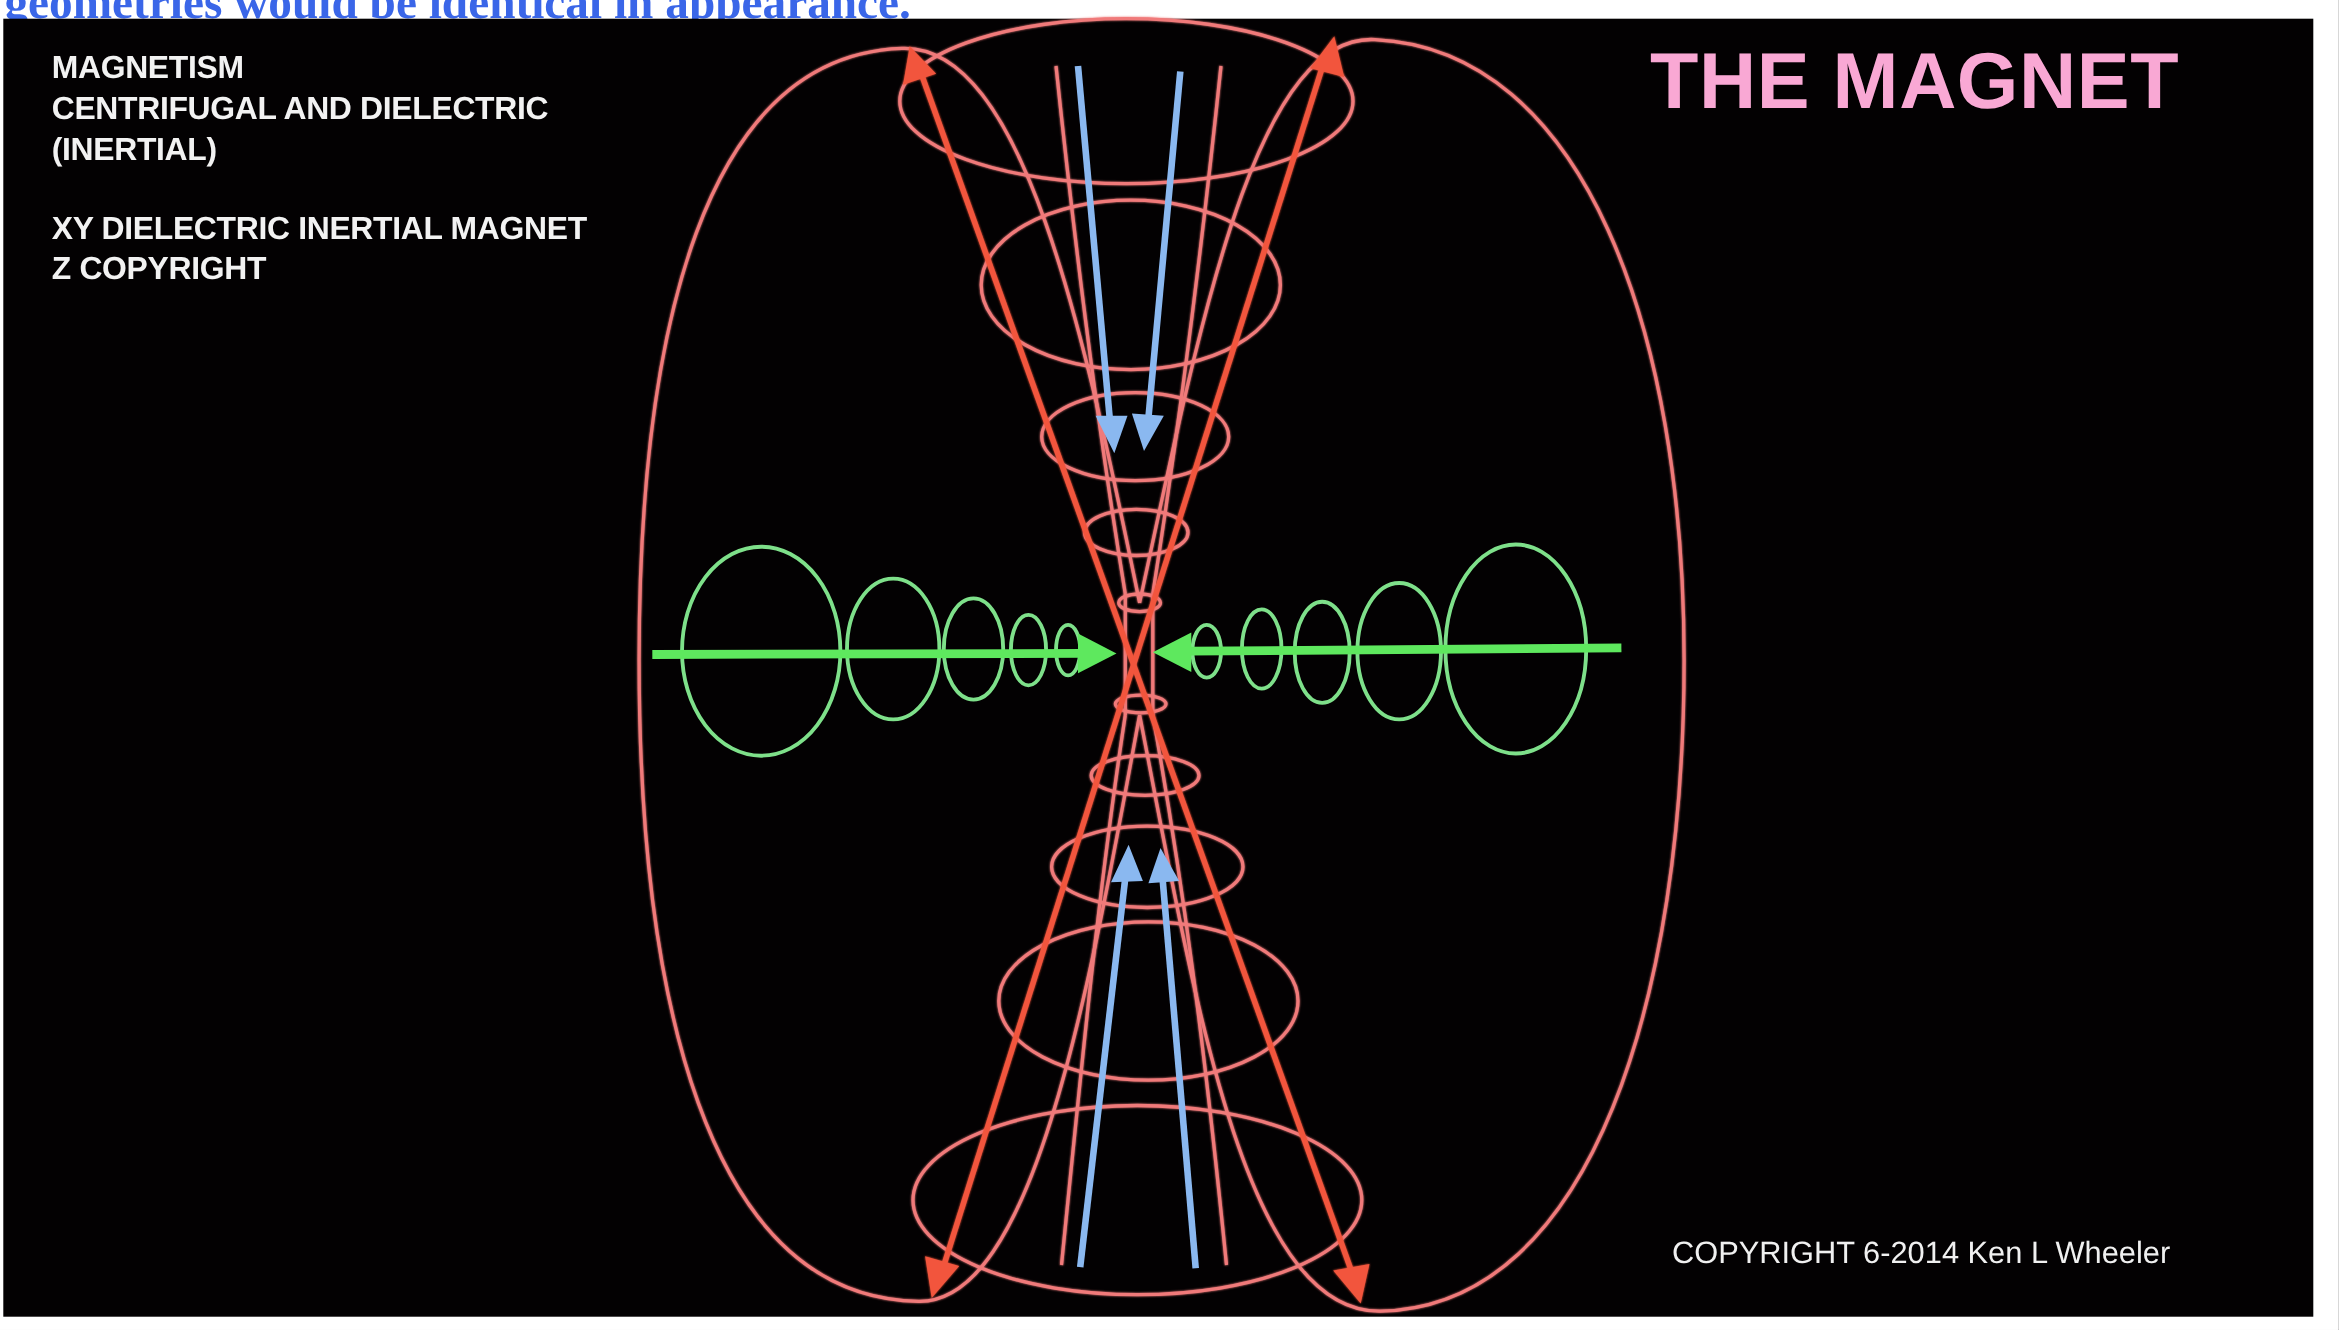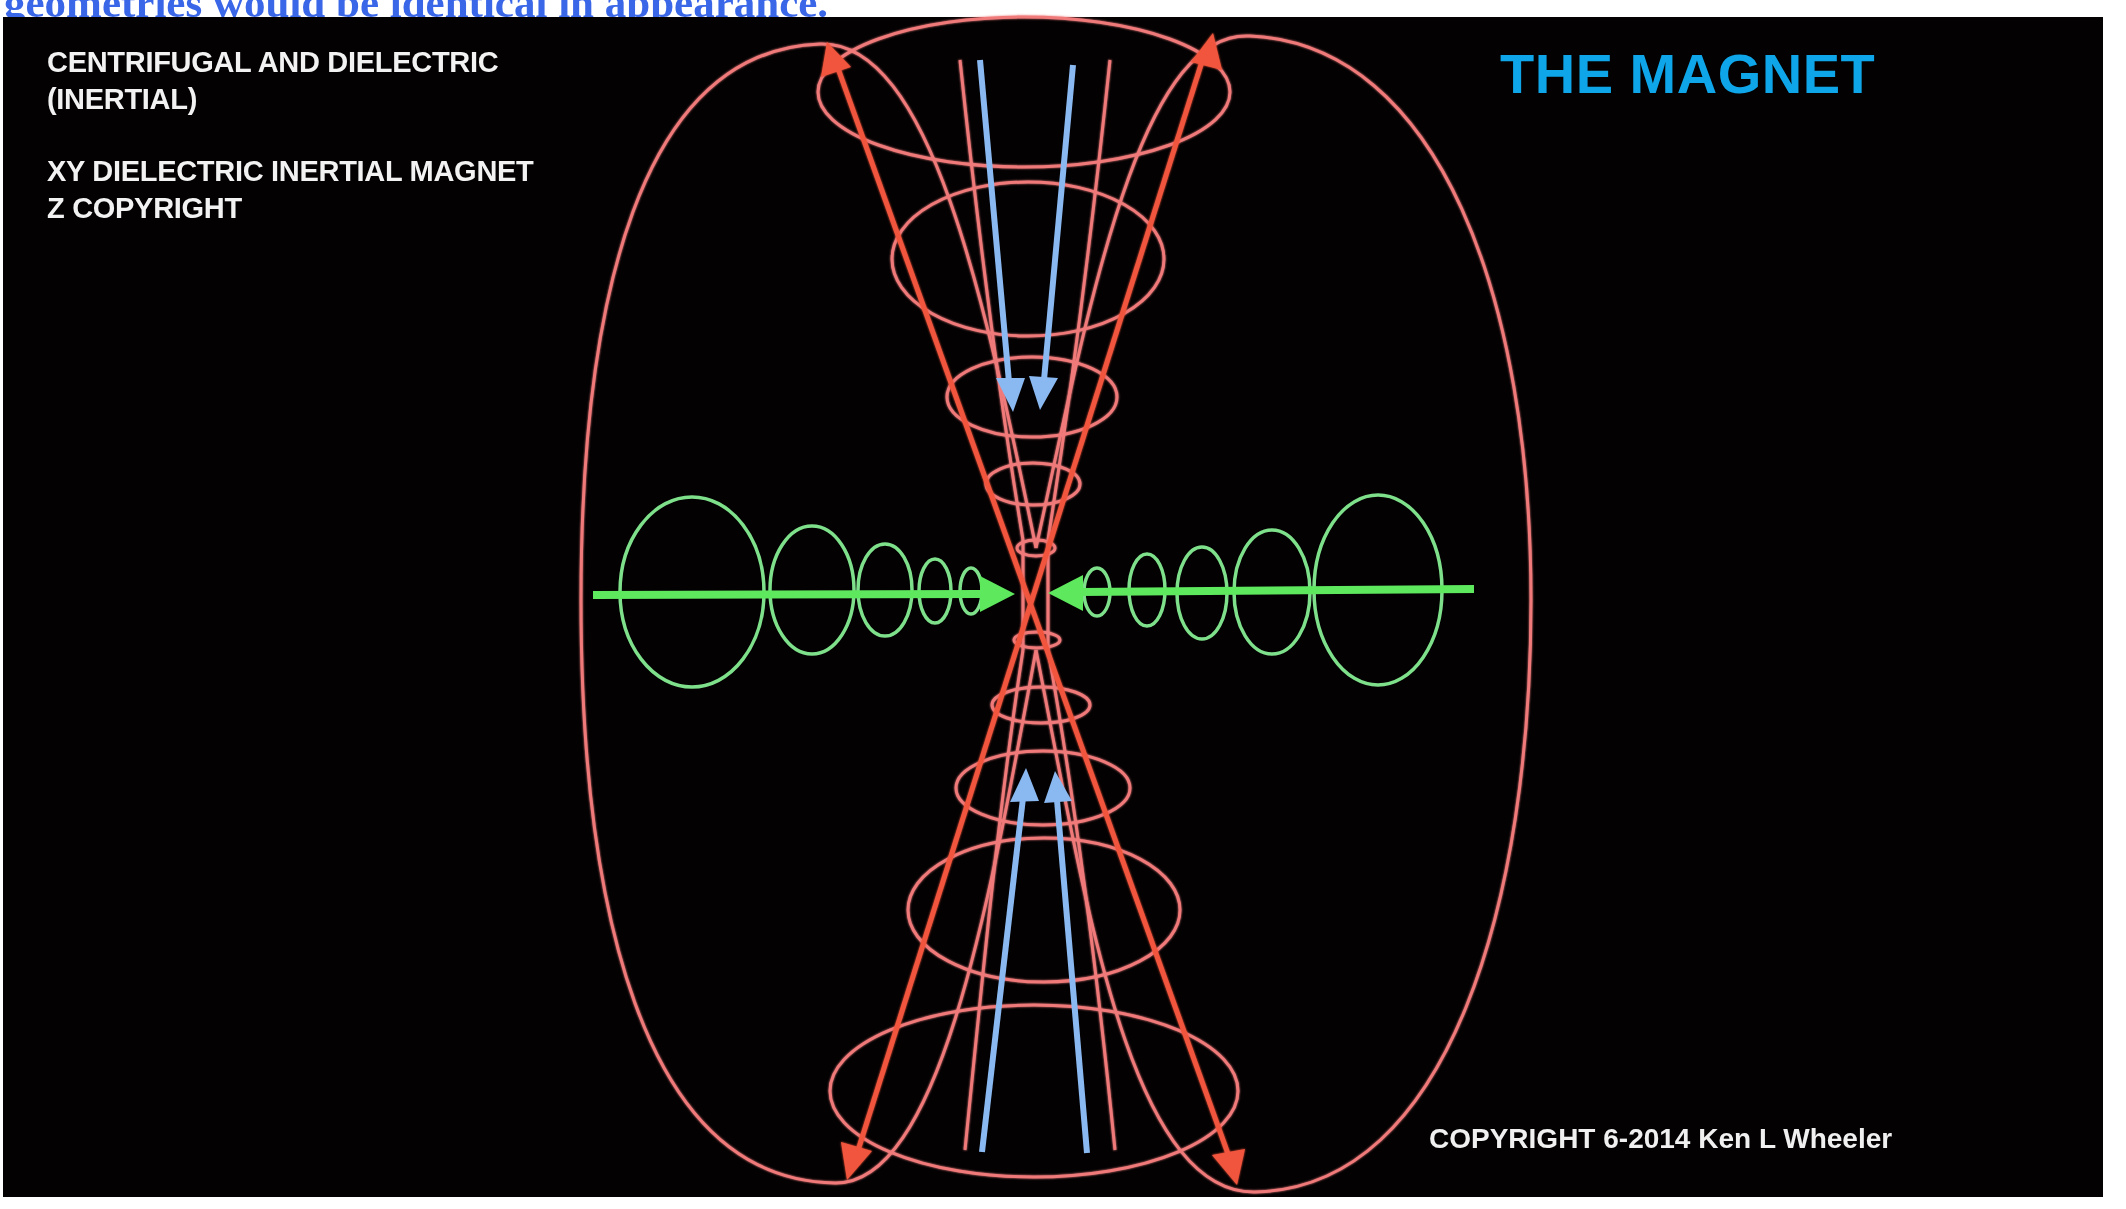--- a/index.html
+++ b/index.html
@@ -18,27 +18,27 @@
   .left-text {
     position: absolute; left: 44px; top: 27px;
     font-family: "Liberation Sans", "DejaVu Sans", sans-serif;
     font-weight: bold; font-size: 29px; line-height: 37px;
     color: #f2f2f2; letter-spacing: -0.3px;
   }
   .left-text .gap { height: 35px; }
   .title {
     position: absolute; left: 1497px; top: 22px;
     font-family: "Liberation Sans", "DejaVu Sans", sans-serif;
-    font-weight: bold; font-size: 56px; line-height: 70px;
-    color: #0ea5e9; letter-spacing: 0.5px; white-space: nowrap;
+    font-weight: bold; font-size: 72px; line-height: 70px;
+    color: #f9a8d4; letter-spacing: 0.5px; white-space: nowrap;
   }
   .copyright {
-    position: absolute; left: 1426px; top: 1105px;
+    position: absolute; left: 1517px; top: 1105px;
     font-family: "Liberation Sans", "DejaVu Sans", sans-serif;
-    font-weight: bold; font-size: 28px; line-height: 34px;
+    font-weight: normal; font-size: 28px; line-height: 34px;
     color: #f0f0f0; white-space: nowrap;
   }
 </style>
 </head>
 <body>
 
 <div class="caption">geometries would be identical in appearance.</div>
 
 <div class="panel">
   <svg width="2126" height="1209" viewBox="0 0 2126 1209">
@@ -121,20 +121,21 @@
         <ellipse cx="1202" cy="593" rx="25" ry="46"></ellipse>
         <ellipse cx="1147" cy="590" rx="18" ry="36"></ellipse>
         <ellipse cx="1097" cy="592" rx="13" ry="24"></ellipse>
       </g>
       <line x1="1474" y1="589" x2="1080" y2="592" stroke="#5ee85e" stroke-width="8"></line>
       <polygon points="1048,593 1083,575 1083,611" fill="#5ee85e"></polygon>
     </g>
   </svg>
 
   <div class="left-text">
+    <div>MAGNETISM</div>
     <div>CENTRIFUGAL AND DIELECTRIC</div>
     <div>(INERTIAL)</div>
     <div class="gap"></div>
     <div>XY DIELECTRIC INERTIAL MAGNET</div>
     <div>Z COPYRIGHT</div>
   </div>
 
   <div class="title">THE MAGNET</div>
 
   <div class="copyright">COPYRIGHT 6-2014 Ken L Wheeler</div>

